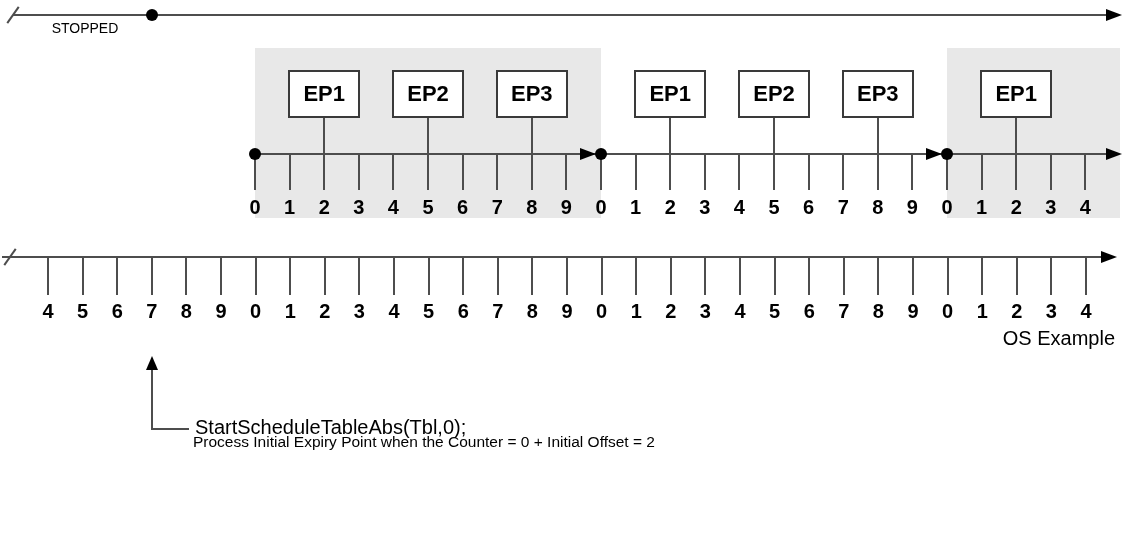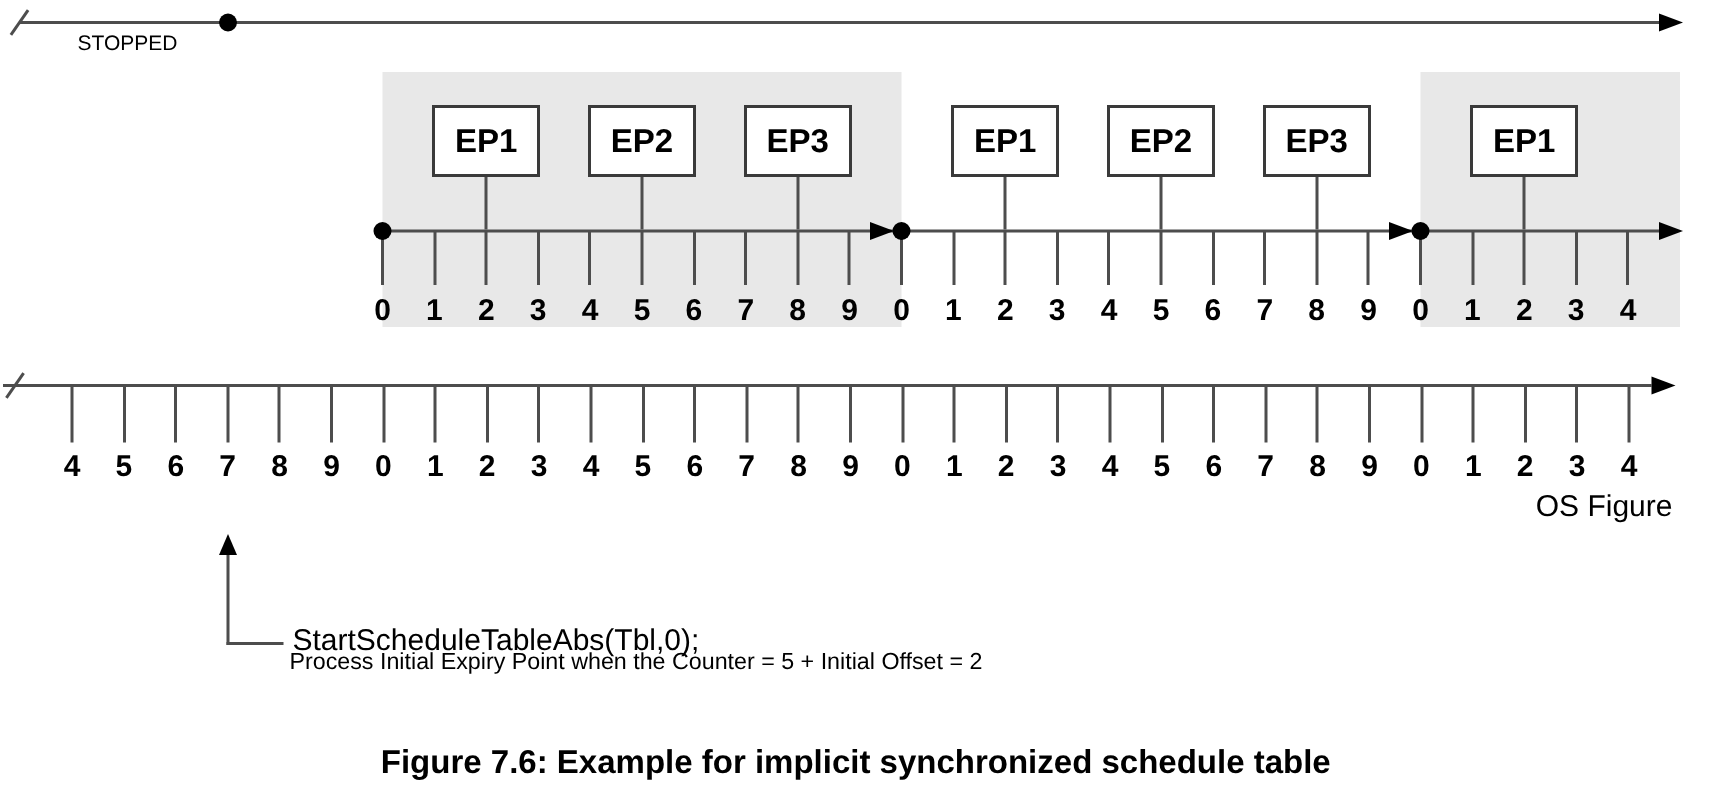--- a/index.html
+++ b/index.html
@@ -185,22 +185,21 @@
       <div class="num" style="left: 930.6px; top: 300px;">0</div>
       <div class="tick" style="left: 981.2px; top: 257px; height: 38px;"></div>
       <div class="num" style="left: 965.2px; top: 300px;">1</div>
       <div class="tick" style="left: 1015.8px; top: 257px; height: 38px;"></div>
       <div class="num" style="left: 999.8px; top: 300px;">2</div>
       <div class="tick" style="left: 1050.4px; top: 257px; height: 38px;"></div>
       <div class="num" style="left: 1034.4px; top: 300px;">3</div>
       <div class="tick" style="left: 1085px; top: 257px; height: 38px;"></div>
       <div class="num" style="left: 1069px; top: 300px;">4</div>
     </div>
-  <div class="axis-label" style="left:950px; top:327px; width:165px; text-align:right;">OS Figure</div>
+  <div class="axis-label" style="left:950px; top:327px; width:165px; text-align:right;">OS Example</div>
 
   <div class="arrow-u" id="ann-arrow" style="top: 356px; left: 145.8px;"></div>
   <div class="vline" id="ann-vline" style="top: 368px; height: 62px; left: 150.8px;"></div>
   <div class="hline" id="ann-hline" style="top: 428px; width: 38px; left: 150.8px;"></div>
   <div class="ann-text-1" style="left:195px; top:416px;text-align:right;">StartScheduleTableAbs(Tbl,0);</div>
-  <div class="ann-text-2" style="left:193px; top:433px;">Process Initial Expiry Point when the Counter = 5 + Initial Offset = 2</div>
-
-  <div class="caption">Figure 7.6: Example for implicit synchronized schedule table</div>
+  <div class="ann-text-2" style="left:193px; top:433px;">Process Initial Expiry Point when the Counter = 0 + Initial Offset = 2</div>
+
 </div>
 
 </body></html>

